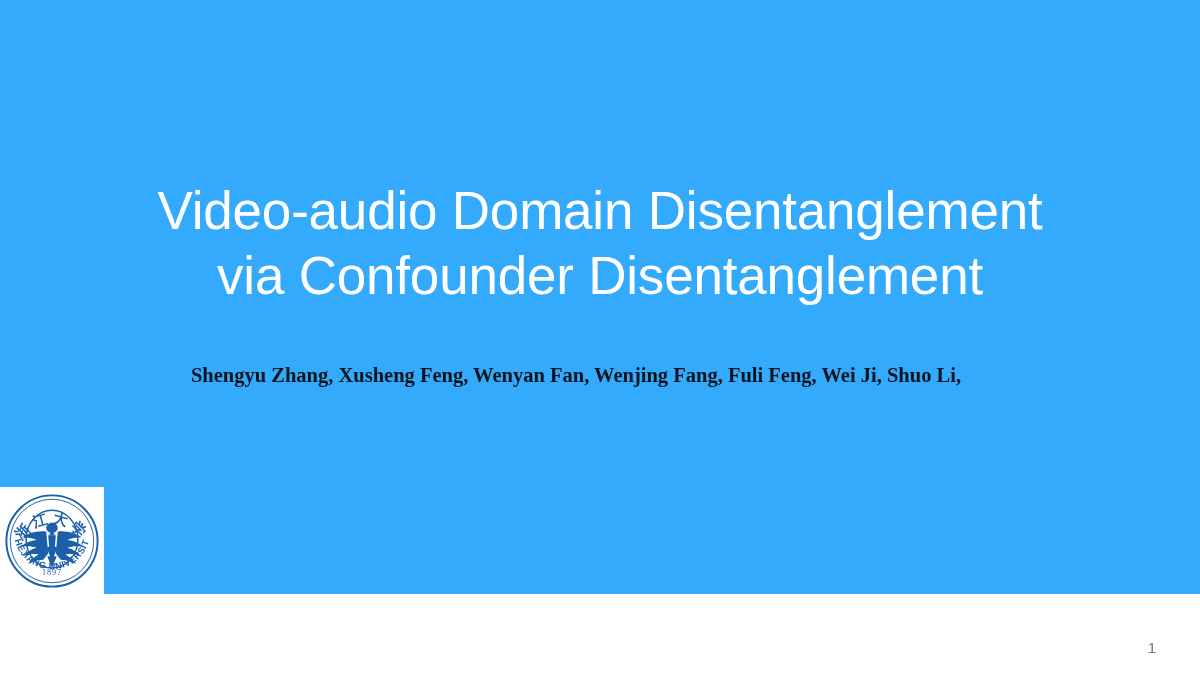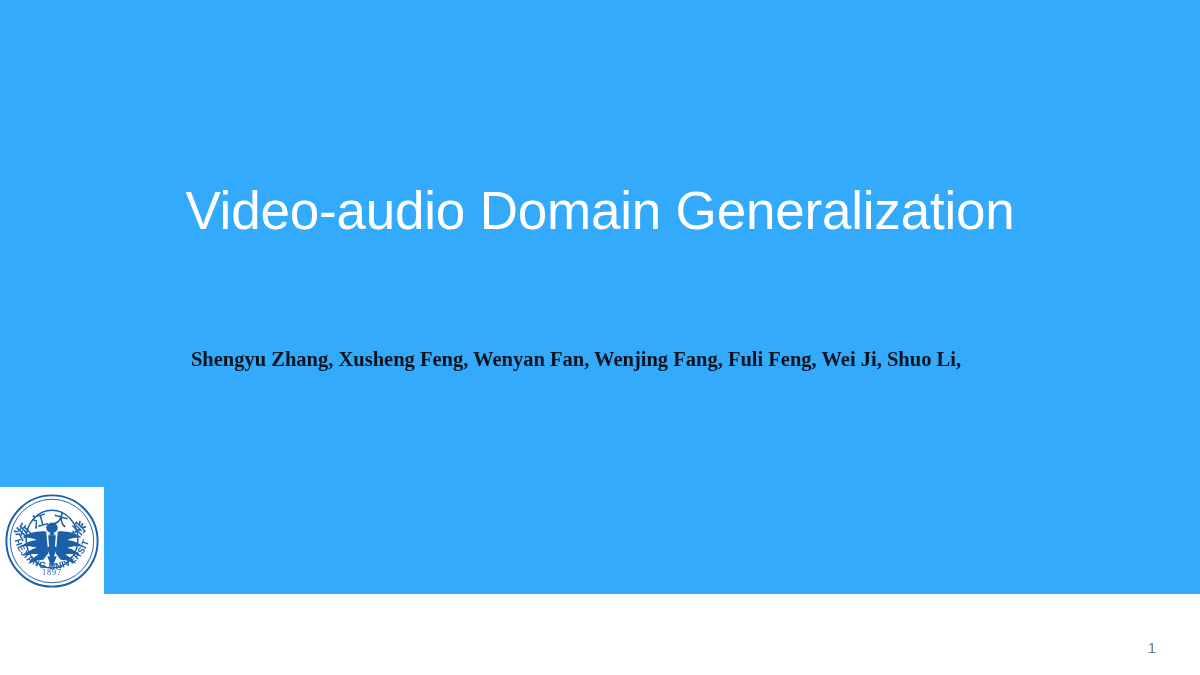--- a/index.html
+++ b/index.html
@@ -48,21 +48,21 @@
     font-size: 53px;
     line-height: 65px;
     letter-spacing: -0.2px;
     white-space: nowrap;
   }
 
   
   #authors-block {
     position: absolute;
     left: 0;
-    top: 344px;
+    top: 360px;
     width: 1152px;
     text-align: center;
   }
   .author-line {
     display: block;
     color: #0b1520;
     font-family: "Liberation Serif", serif;
     font-weight: bold;
     font-size: 20.5px;
     line-height: 31px;
@@ -106,21 +106,22 @@
   }
 </style>
 </head>
 <body>
 
 <div id="slide-root">
 
   <div id="slide-canvas">
 
     <div id="title-block">
-      <span class="title-line">Video-audio Domain Generalization</span>
+      <span class="title-line">Video-audio Domain Disentanglement</span>
+      <span class="title-line">via Confounder Disentanglement</span>
     </div>
 
     <div id="authors-block">
       <span class="author-line">Shengyu Zhang, Xusheng Feng, Wenyan Fan, Wenjing Fang, Fuli Feng, Wei Ji, Shuo Li,</span>
     </div>
 
     <div id="logo-card">
       <span>
         <svg width="96" height="96" viewBox="0 0 200 200" role="img">
 

